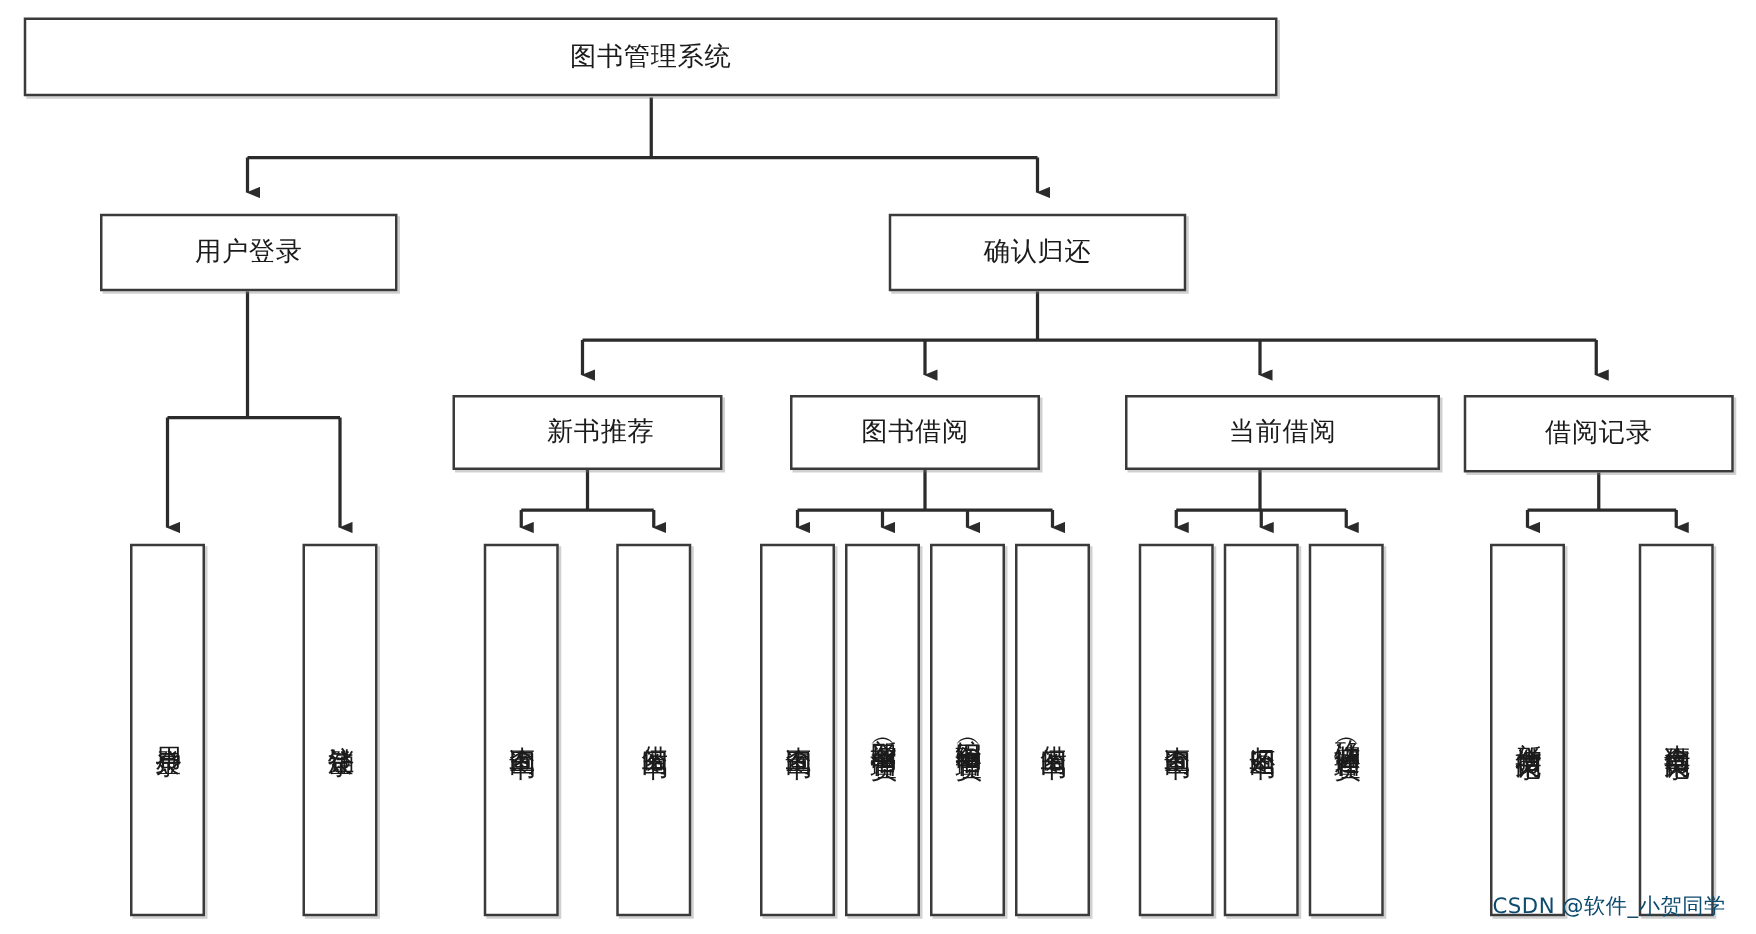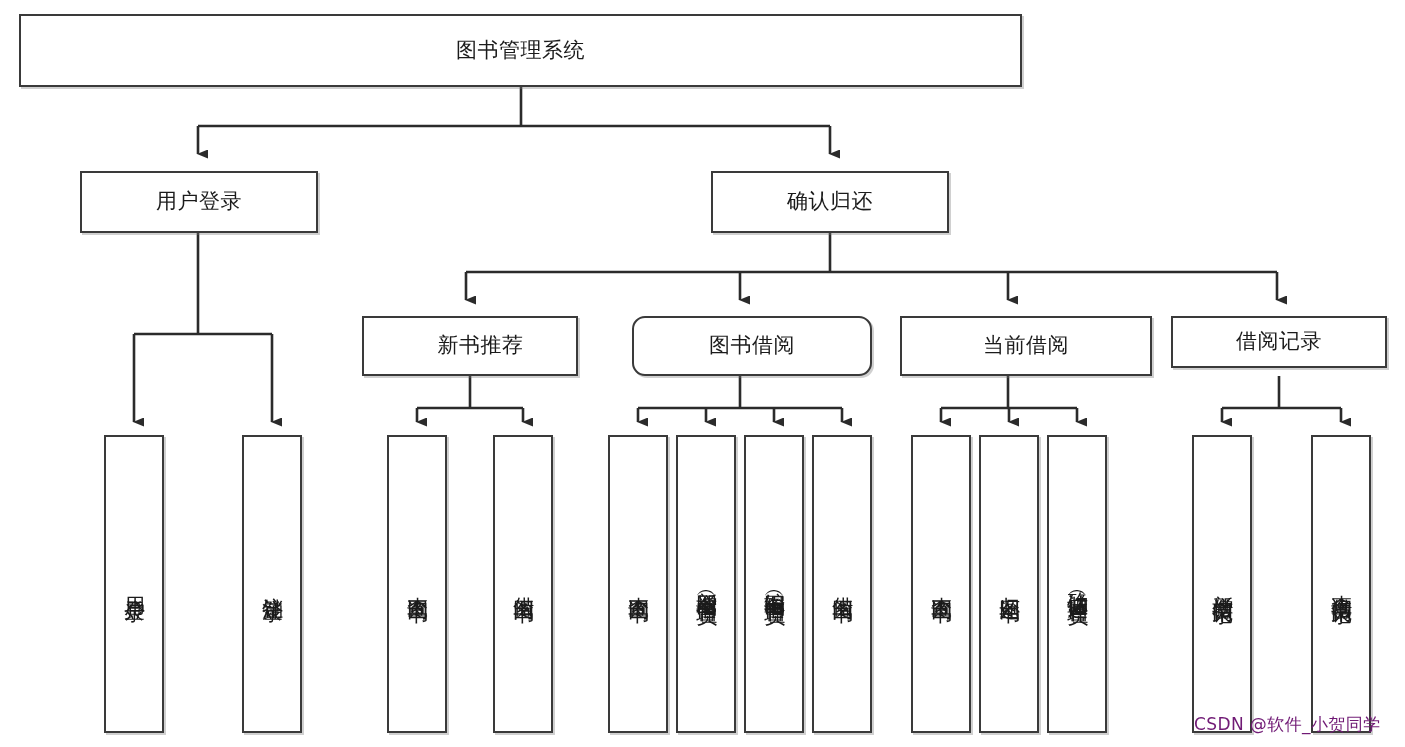--- a/index.html
+++ b/index.html
@@ -47,21 +47,21 @@
     text-orientation: upright;
     font-size: 21px;
     color: #1b1b1b;
     line-height: 1.32;
     letter-spacing: 2px;
     white-space: nowrap;
   }
   .watermark {
     position: absolute;
     font-size: 17px;
-    color: #701a75;
+    color: #0c4a6e;
     white-space: nowrap;
     letter-spacing: 0.4px;
   }
 </style>
 </head>
 <body>
 
 <div id="diagram-root">
 
   <svg class="diagram-svg" viewBox="0 0 1405 747">
@@ -107,45 +107,45 @@
       <path d="M 1009,408 L 1009,422" marker-end="url(#arrowhead)"></path>
       <path d="M 1077,408 L 1077,422" marker-end="url(#arrowhead)"></path>
 
       <path d="M 1279,376 L 1279,408"></path>
       <path d="M 1222,408 L 1341,408"></path>
       <path d="M 1222,408 L 1222,422" marker-end="url(#arrowhead)"></path>
       <path d="M 1341,408 L 1341,422" marker-end="url(#arrowhead)"></path>
     </g>
   </svg>
 
-  <div class="node-box" style="left:19px; top:14px; width:1003px; height:73px;">
+  <div class="node-box" style="left:19px; top:14px; width:1003px; height:63px;">
     <span class="node-label-h">图书管理系统</span>
   </div>
 
   <div class="node-box" style="left:80px; top:171px; width:238px; height:62px;">
     <span class="node-label-h">用户登录</span>
   </div>
 
   <div class="node-box" style="left:711px; top:171px; width:238px; height:62px;">
     <span class="node-label-h">确认归还</span>
   </div>
 
   <div class="node-box" style="left:362px; top:316px; width:216px; height:60px;padding-left:21px;">
     <span class="node-label-h">新书推荐</span>
   </div>
 
-  <div class="node-box" style="left:632px; top:316px; width:240px; height:60px;border-radius:13px;">
+  <div class="node-box" style="left:632px; top:316px; width:200px; height:60px;">
     <span class="node-label-h">图书借阅</span>
   </div>
 
   <div class="node-box" style="left:900px; top:316px; width:252px; height:60px;">
     <span class="node-label-h">当前借阅</span>
   </div>
 
-  <div class="node-box" style="left:1171px; top:316px; width:216px; height:52px;">
+  <div class="node-box" style="left:1171px; top:316px; width:216px; height:62px;">
     <span class="node-label-h">借阅记录</span>
   </div>
 
   <div class="node-box" style="left:104px; top:435px; width:60px; height:298px;">
     <span class="node-label-v">用户登录</span>
   </div>
 
   <div class="node-box" style="left:242px; top:435px; width:60px; height:298px;">
     <span class="node-label-v">注销登录</span>
   </div>

